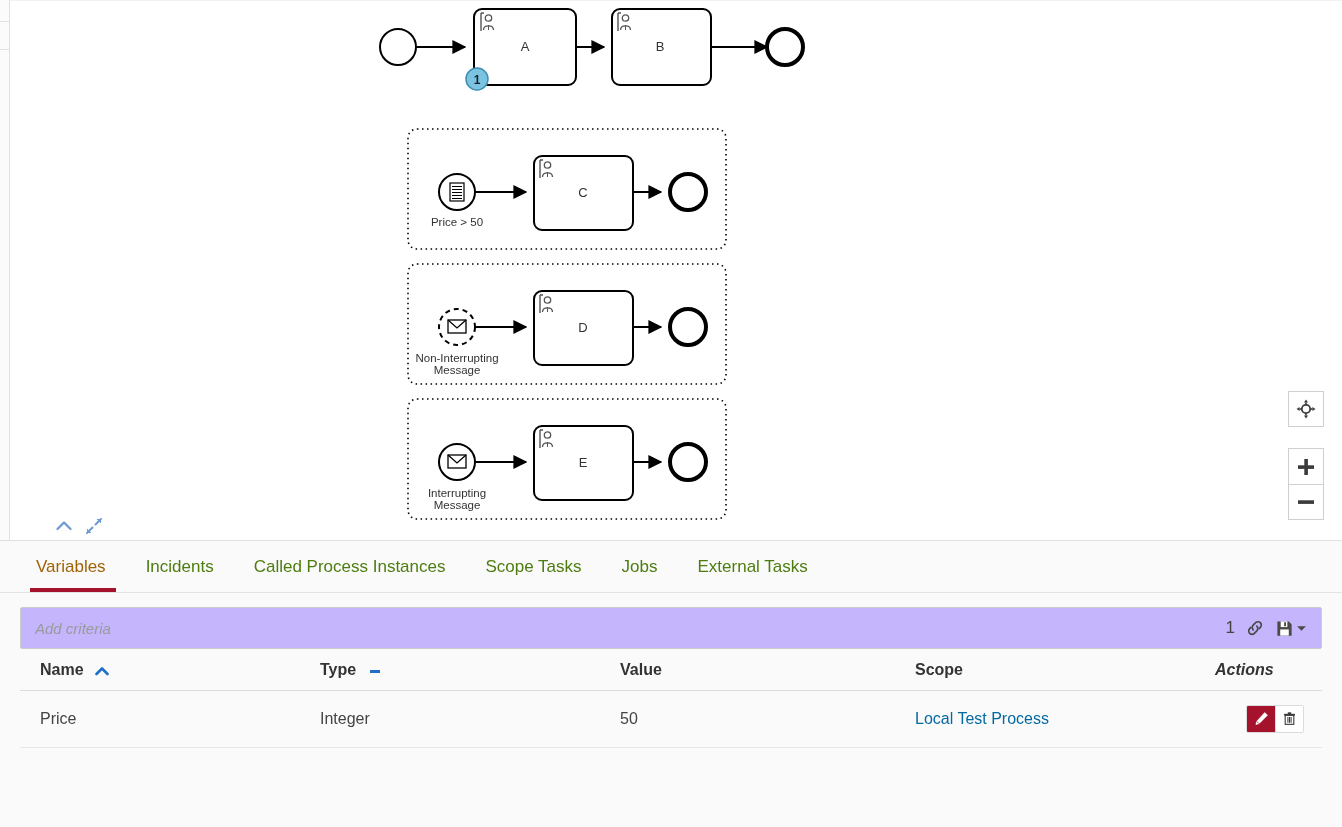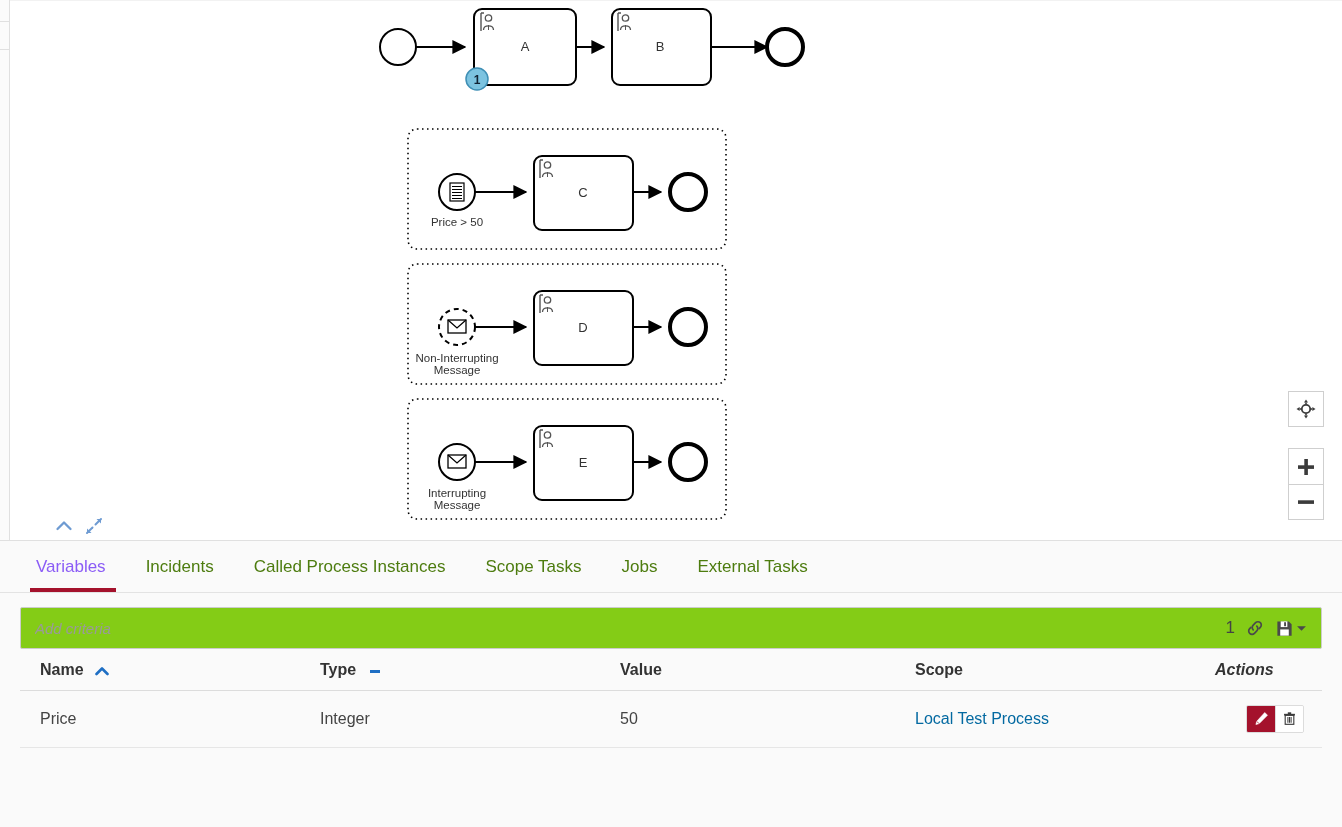--- a/index.html
+++ b/index.html
@@ -56,29 +56,29 @@
   .tabs {
     display:flex; align-items:flex-end; height:52px;
     padding-left:20px; gap:0px; background:#fafafa;
     border-bottom:1px solid #e3e3e3;
   }
   .tab {
     position:relative; padding:0 20px; height:50px; line-height:50px;
     font-size:17px; color:#4d7c0f; cursor:pointer; white-space:nowrap;
   }
   .tab:first-child { padding-left:16px; }
-  .tab.active { color:#8b5cf6; font-weight:400; }
+  .tab.active { color:#a16207; font-weight:400; }
   .tab.active::after {
     content:""; position:absolute; left:10px; right:10px; bottom:0;
     height:4px; background:#a4122c;
   }
 
   .criteria-wrap { padding:14px 20px 0 20px; }
   .criteria-box {
-    position:relative; height:42px; background:#84cc16;
+    position:relative; height:42px; background:#c4b5fd;
     border:1px solid #cccccc; border-radius:2px;
     display:flex; align-items:center; padding:0 12px;
   }
   .criteria-input {
     border:none; outline:none; flex:1; font-size:15px;
     font-style:italic; color:#555; background:transparent;
     font-family:"Liberation Sans", sans-serif;
   }
   .criteria-input::placeholder { color:#9a9a9a; font-style:italic; }
   .criteria-right { display:flex; align-items:center; gap:10px; padding-right:2px; }

